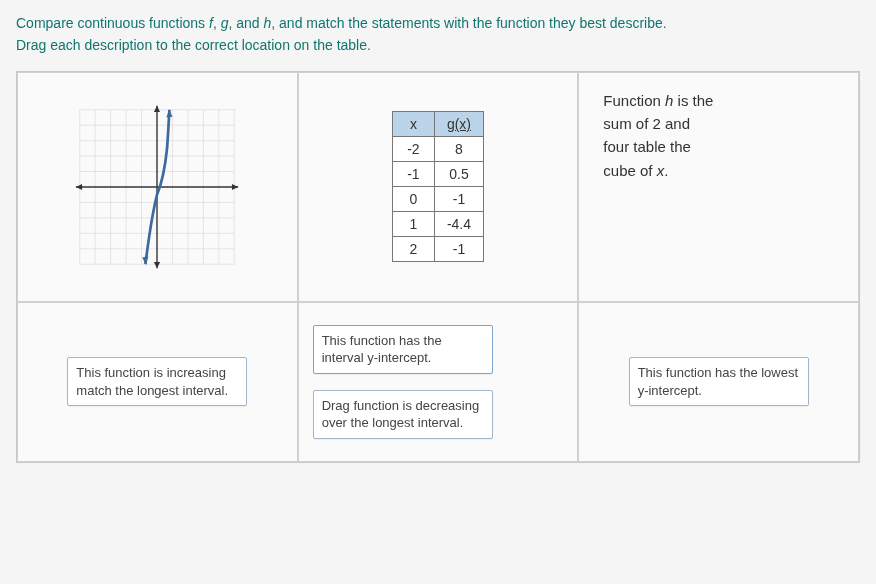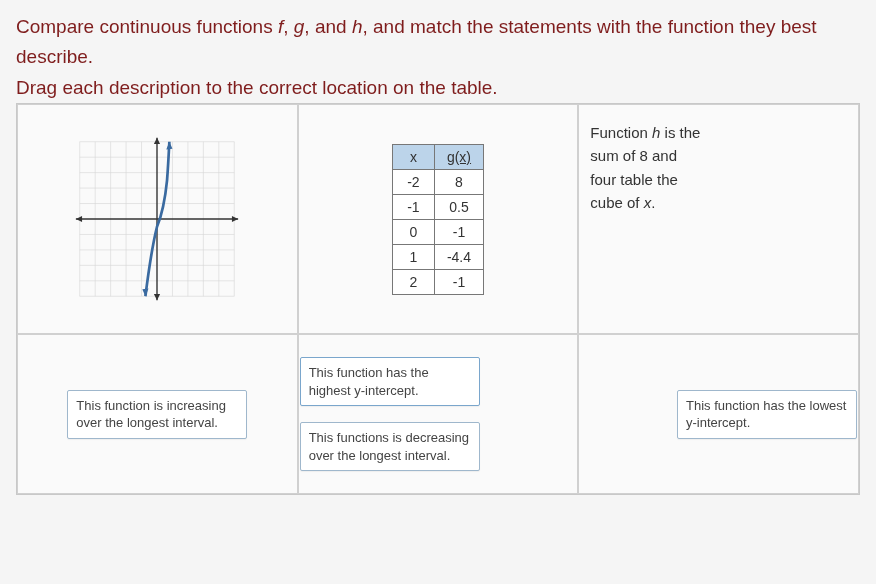--- a/index.html
+++ b/index.html
@@ -4,32 +4,32 @@
   <style>
     * { box-sizing: border-box; margin: 0; padding: 0; }
     body {
       font-family: Arial, sans-serif;
       background: #f5f5f5;
       width: 876px;
       height: 584px;
       padding: 12px 16px;
       color: #333;
     }
-    .instructions { font-size: 19px; color: #7f1d1d; line-height: 1.6; }
+    .instructions { font-size: 14px; color: #0f766e; line-height: 1.6; margin-bottom: 14px; }
     .main-table {
       border: 1px solid #c8c8c8;
       background: #fafafa;
       display: grid;
       grid-template-columns: 1fr 1fr 1fr;
       grid-template-rows: auto auto;
       width: 100%;
     }
     .cell {
       border: 1px solid #d0d0d0;
-      padding: 16px 1px;
+      padding: 16px 14px;
       position: relative;
       min-height: 160px;
       display: flex;
       flex-direction: column;
       align-items: center;
       justify-content: center;
     }
     .row1 { min-height: 230px; }
     .row2 { min-height: 160px; }
     
@@ -139,34 +139,34 @@
             <td>2</td>
             <td>-1</td>
           </tr>
     </tbody>
       </table>
   </div>
 
   <div class="cell row1" style="justify-content:flex-start;">
     <div class="func-desc">
       <span>Function </span><span class="fn-it">h</span><span> is the</span><br>
-      <span>sum of 8 and</span><br>
+      <span>sum of 2 and</span><br>
       <span>four table the</span><br>
       <span>cube of </span><span class="fn-it">x</span><span>.</span>
     </div>
   </div>
 
   <div class="cell row2">
-    <div class="chip">This function is increasing over the longest interval.</div>
+    <div class="chip">This function is increasing match the longest interval.</div>
   </div>
 
   <div class="cell row2">
     <div class="col-stack">
-      <div class="chip placed">This function has the highest y-intercept.</div>
-      <div class="chip">This functions is decreasing over the longest interval.</div>
+      <div class="chip placed">This function has the interval y-intercept.</div>
+      <div class="chip">Drag function is decreasing over the longest interval.</div>
     </div>
   </div>
 
-  <div class="cell row2" style="align-items:flex-end;">
+  <div class="cell row2" style="align-items:center;">
     <div class="chip">This function has the lowest y-intercept.</div>
   </div>
 
 </div>
 
 </body></html>

